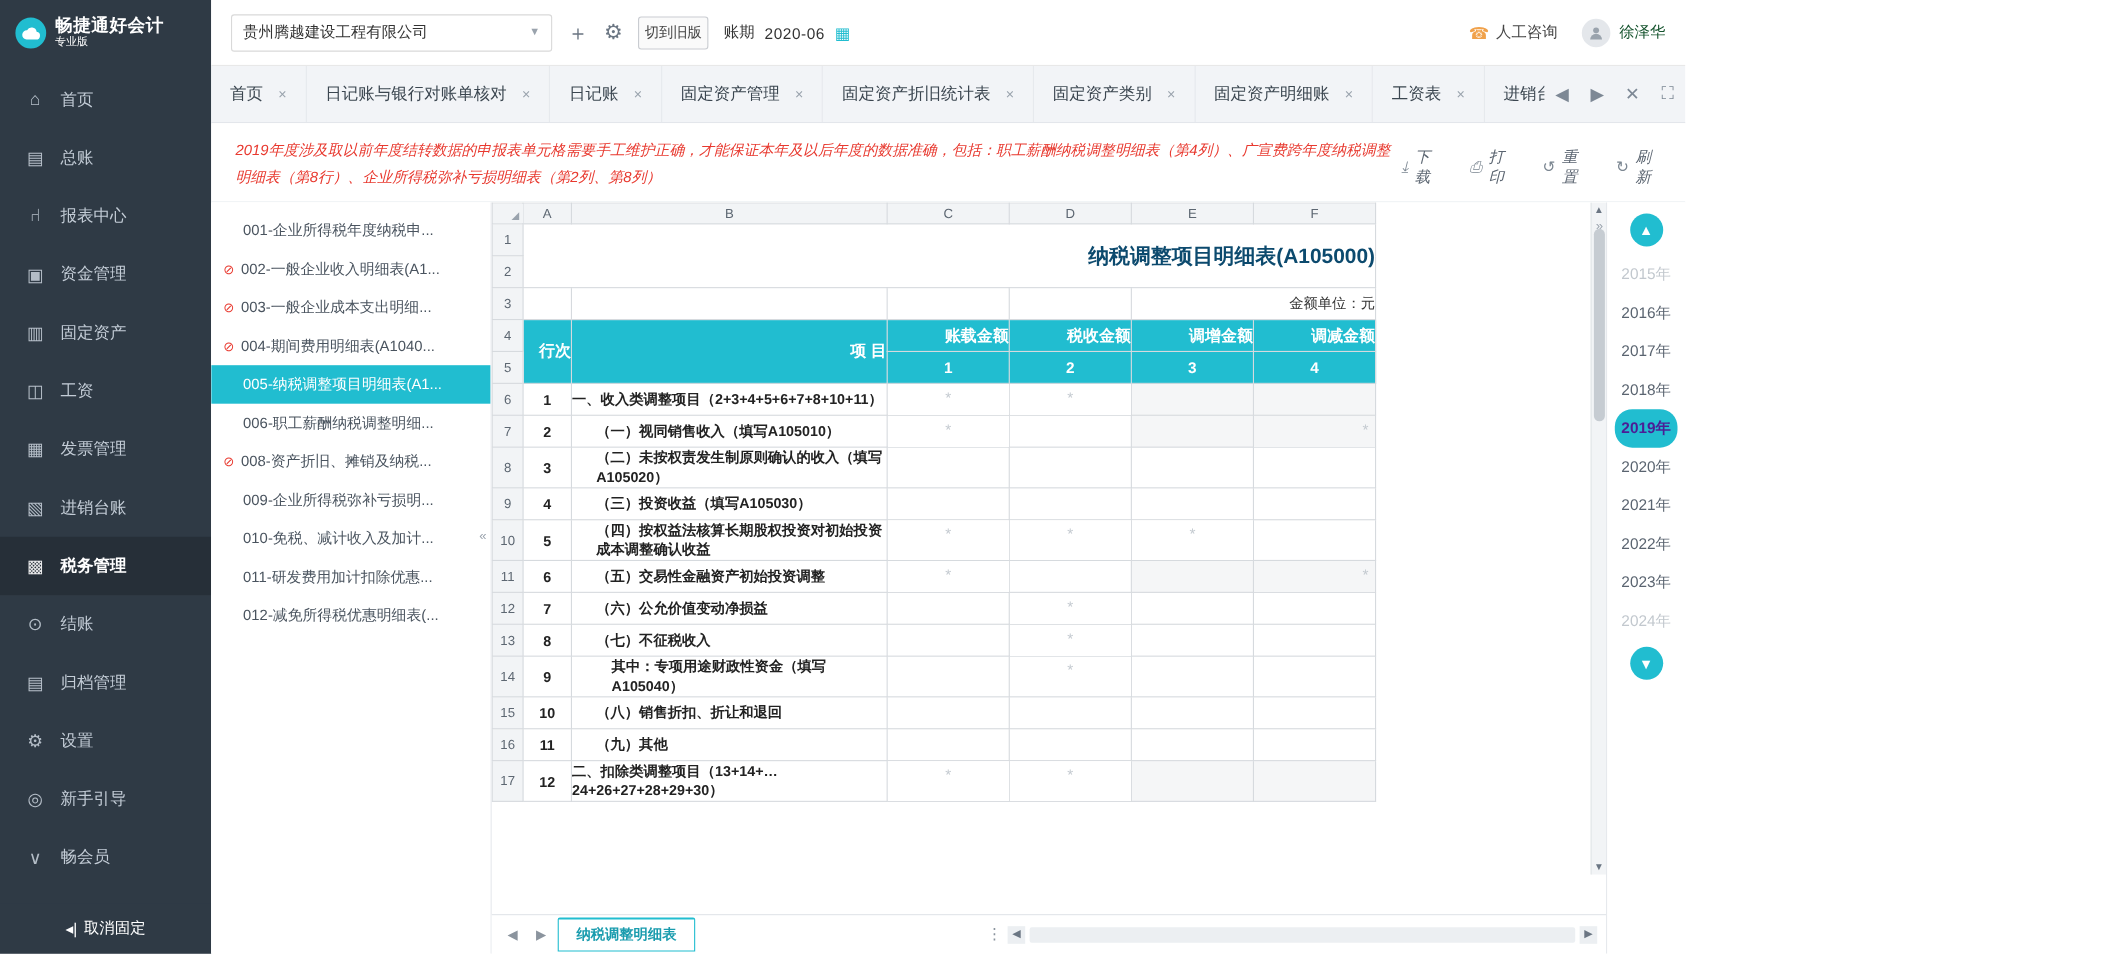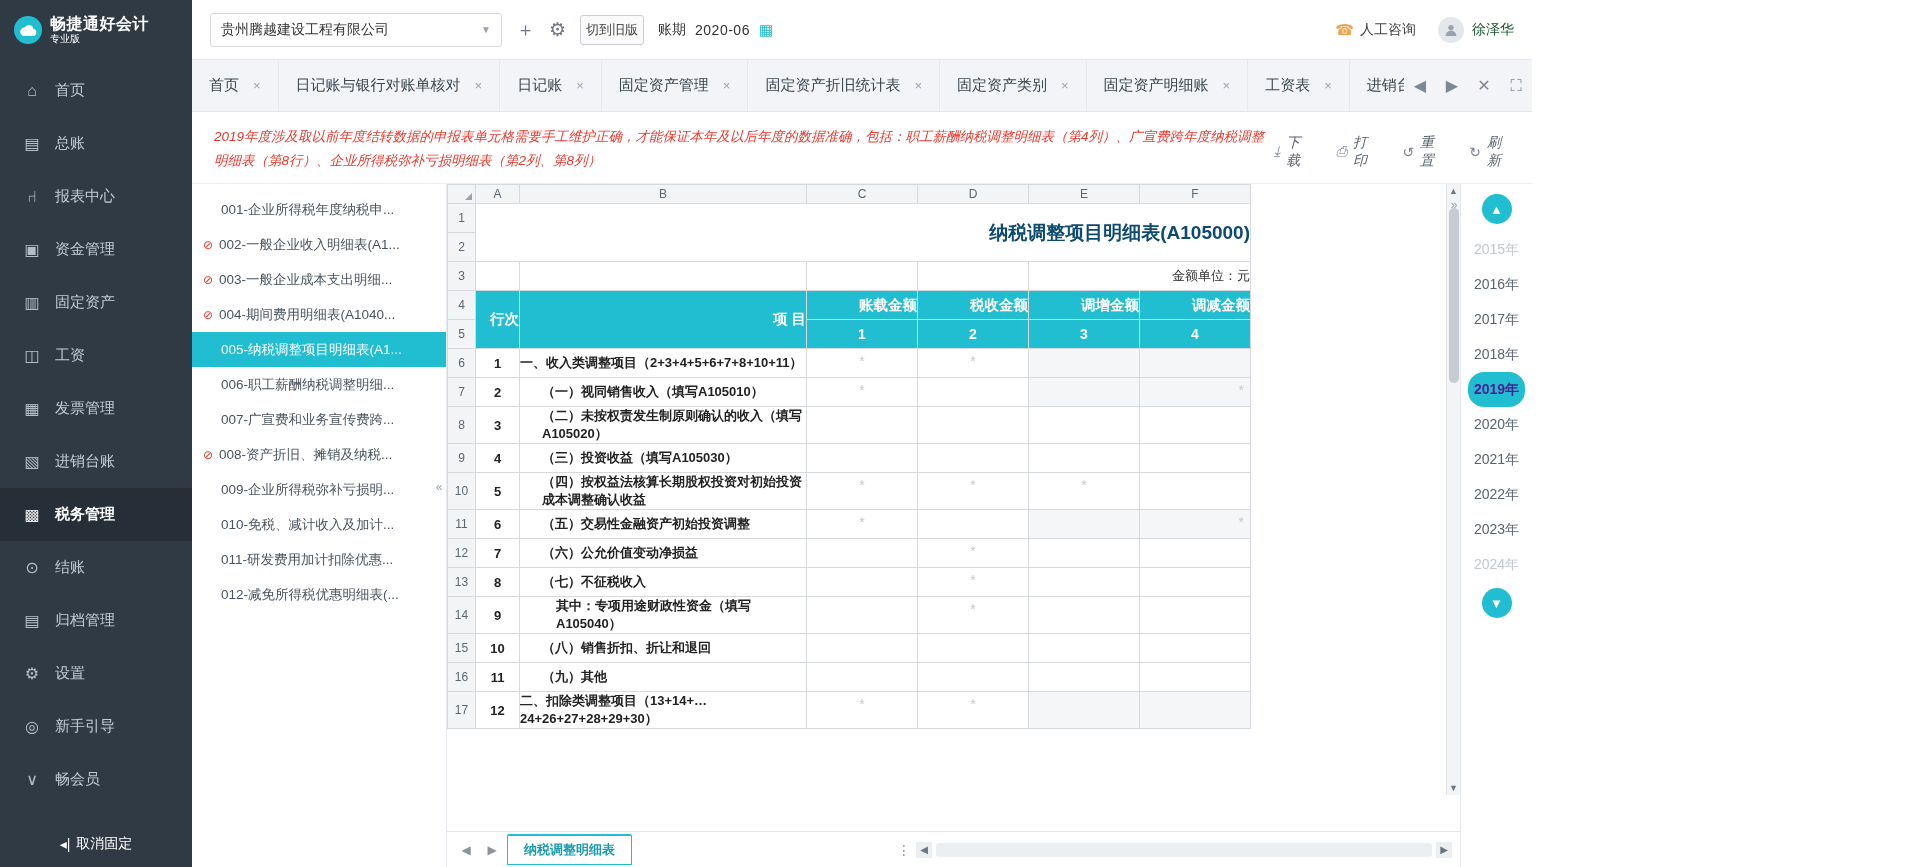--- a/index.html
+++ b/index.html
@@ -445,24 +445,20 @@
           <span class="warn">⊘</span>
           <span>004-期间费用明细表(A1040...</span>
         </div>
         <div class="rl-item active">
           <span class="spacer"></span>
           <span>005-纳税调整项目明细表(A1...</span>
         </div>
         <div class="rl-item">
           <span class="spacer"></span>
           <span>006-职工薪酬纳税调整明细...</span>
-        </div>
-        <div class="rl-item">
-          <span class="spacer"></span>
-          <span>007-广宣费和业务宣传费跨...</span>
         </div>
         <div class="rl-item">
           <span class="warn">⊘</span>
           <span>008-资产折旧、摊销及纳税...</span>
         </div>
         <div class="rl-item">
           <span class="spacer"></span>
           <span>009-企业所得税弥补亏损明...</span>
         </div>
         <div class="rl-item">

